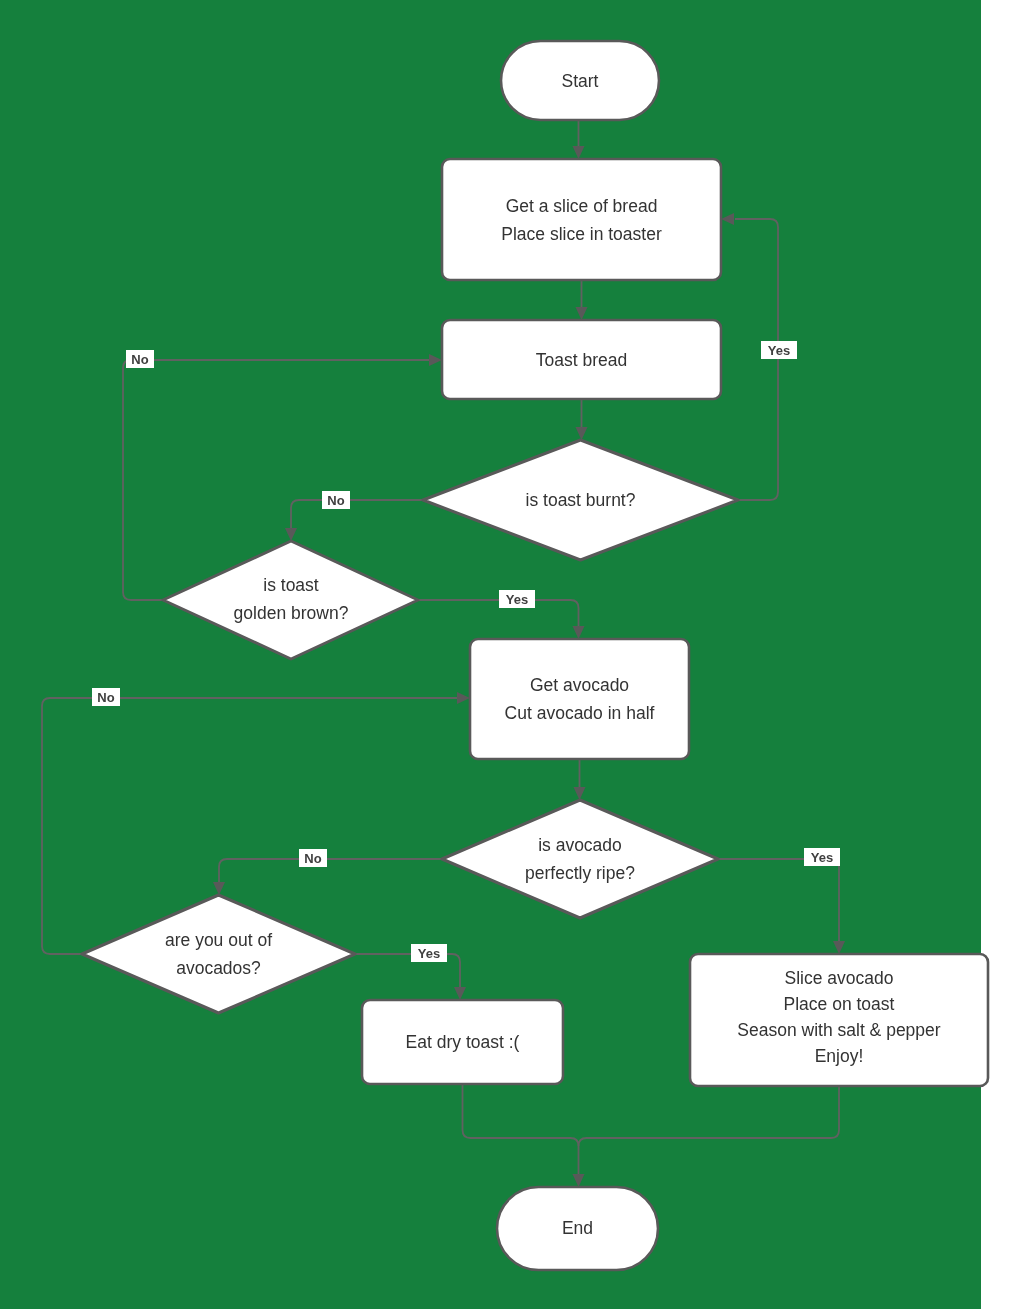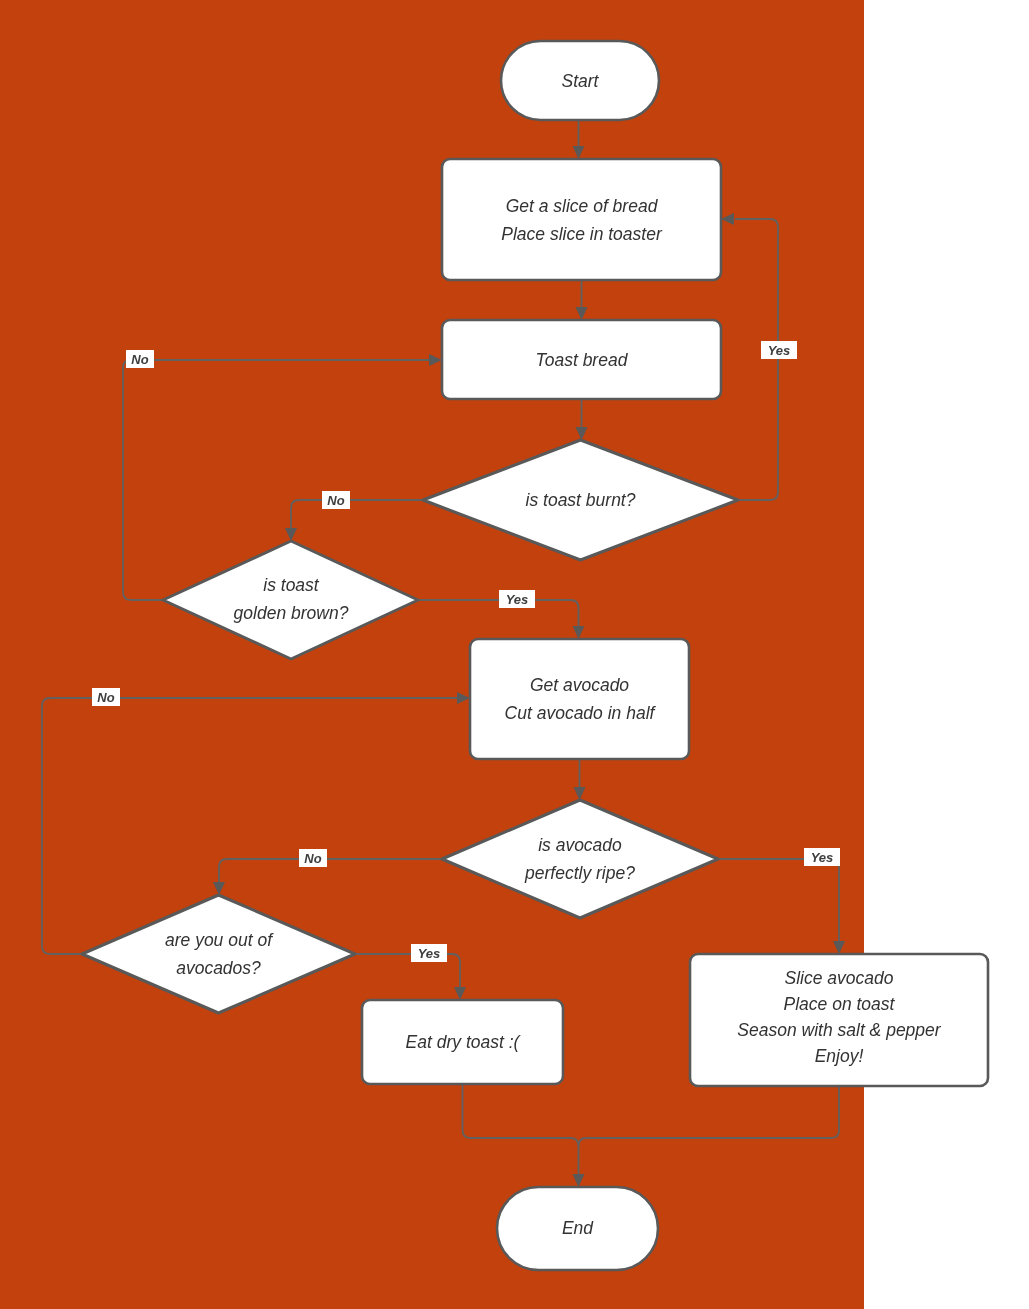--- a/index.html
+++ b/index.html
@@ -1,25 +1,24 @@
 <!DOCTYPE html>
 <html><head>
 <meta charset="utf-8">
 <style>
   html, body {
     margin: 0;
     padding: 0;
     background: #ffffff;
   }
   .canvas-wrap {
-    width: 864px;
+    width: 981px;
     height: 1309px;
-    background: #c2410c;
+    background: #15803d;
     position: relative;
-    font-style: italic;
   }
   svg { display: block; }
   .shape {
     fill: #ffffff;
     stroke: #595959;
     stroke-width: 2.6;
   }
   .diamond {
     fill: #ffffff;
     stroke: #595959;

